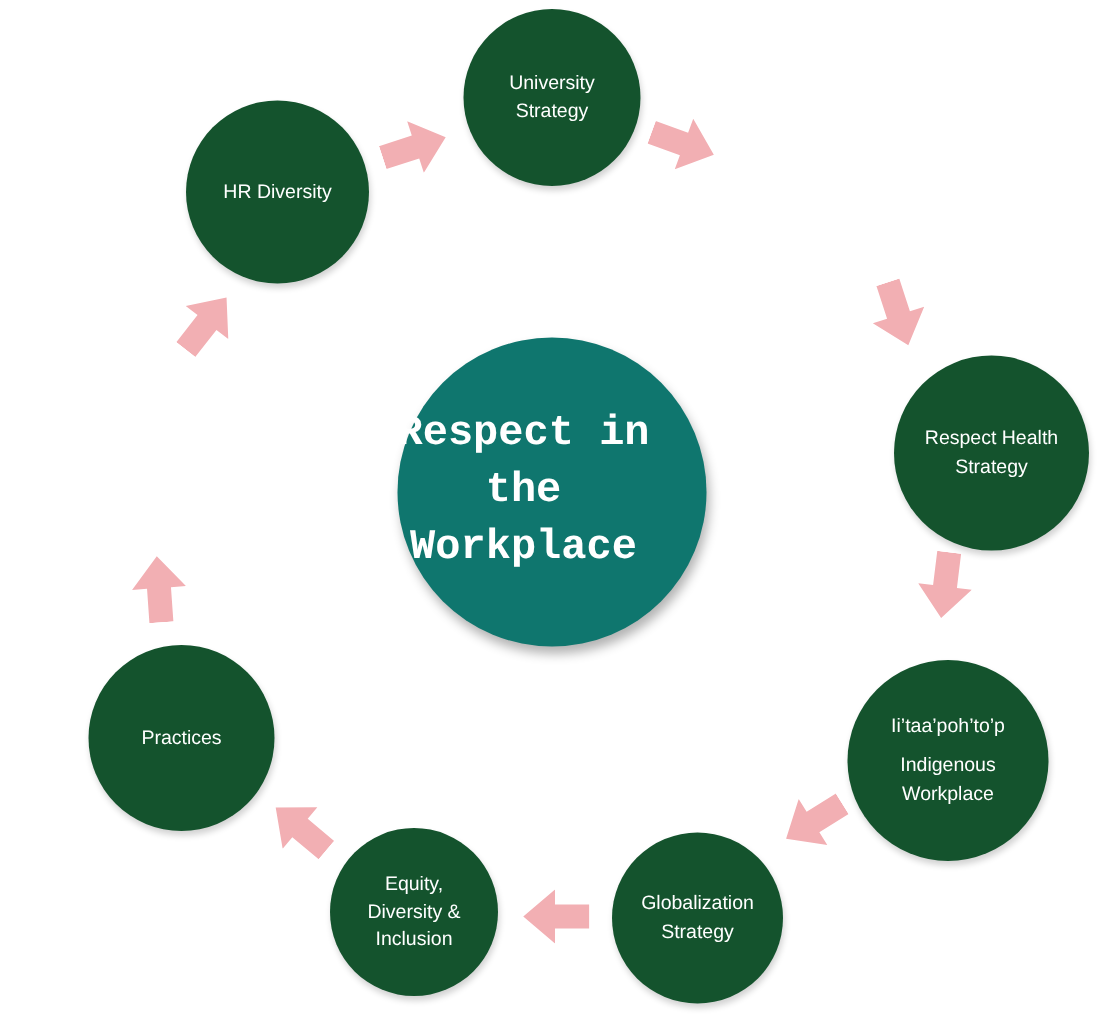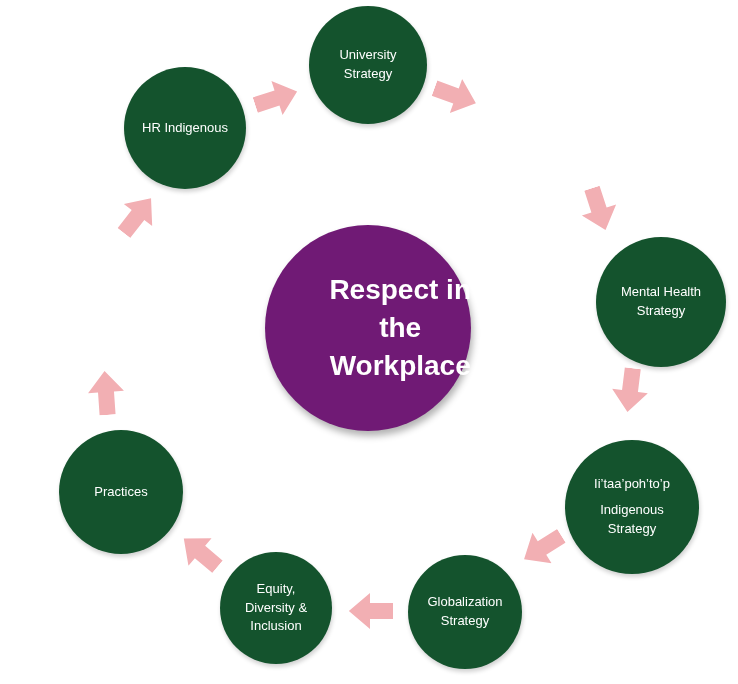--- a/index.html
+++ b/index.html
@@ -43,26 +43,27 @@
     line-height: 1.45;
     color: #ffffff;
     margin-top: 7px;
   }
 
   .center-node {
     position: absolute;
     left: 265px; top: 225px;
     width: 206px; height: 206px;
     border-radius: 50%;
-    background: #701a75;
+    background: #0f766e;
     display: flex;
     align-items: center;
-    justify-content: flex-end;
+    justify-content: flex-start;
     text-align: center;
     box-shadow: 2px 5px 7px rgba(0,0,0,0.30);
+    font-family: Liberation Mono, monospace;
   }
 
   .center-label {
     white-space: pre-line;
     font-size: 28px;
     font-weight: 700;
     line-height: 1.35;
     color: #ffffff;
   }
 
@@ -95,43 +96,43 @@
 Workplace</div>
   </div>
 
   <div class="node" style="left:309px; top:6px;   width:118px; height:118px;">
     <div class="node-label">University
 Strategy</div>
   </div>
 
 
   <div class="node" style="left:596px; top:237px; width:130px; height:130px;">
-    <div class="node-label">Mental Health
+    <div class="node-label">Respect Health
 Strategy</div>
   </div>
 
   <div class="node" style="left:565px; top:440px; width:134px; height:134px;">
     <div class="node-label">Ii’taa’poh’to’p</div>
     <div class="node-sublabel">Indigenous
-Strategy</div>
+Workplace</div>
   </div>
 
   <div class="node" style="left:408px; top:555px; width:114px; height:114px;">
     <div class="node-label">Globalization
 Strategy</div>
   </div>
 
   <div class="node" style="left:220px; top:552px; width:112px; height:112px;">
     <div class="node-label">Equity,
 Diversity &amp;
 Inclusion</div>
   </div>
 
   <div class="node" style="left:59px;  top:430px; width:124px; height:124px;">
     <div class="node-label">Practices</div>
   </div>
 
 
   <div class="node" style="left:124px; top:67px;  width:122px; height:122px;">
-    <div class="node-label">HR Indigenous</div>
+    <div class="node-label">HR Diversity</div>
   </div>
 
 </div>
 
 </body></html>

